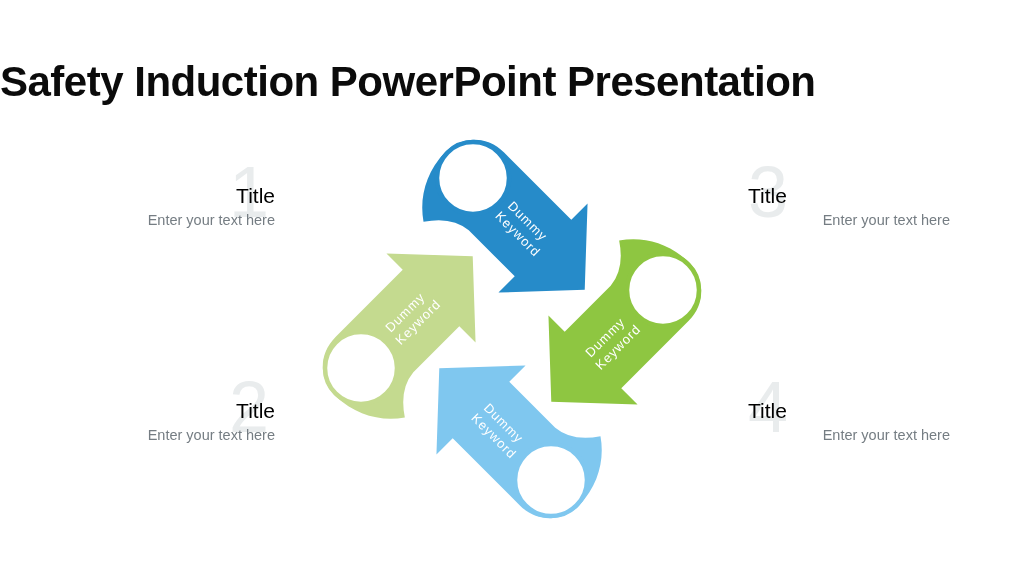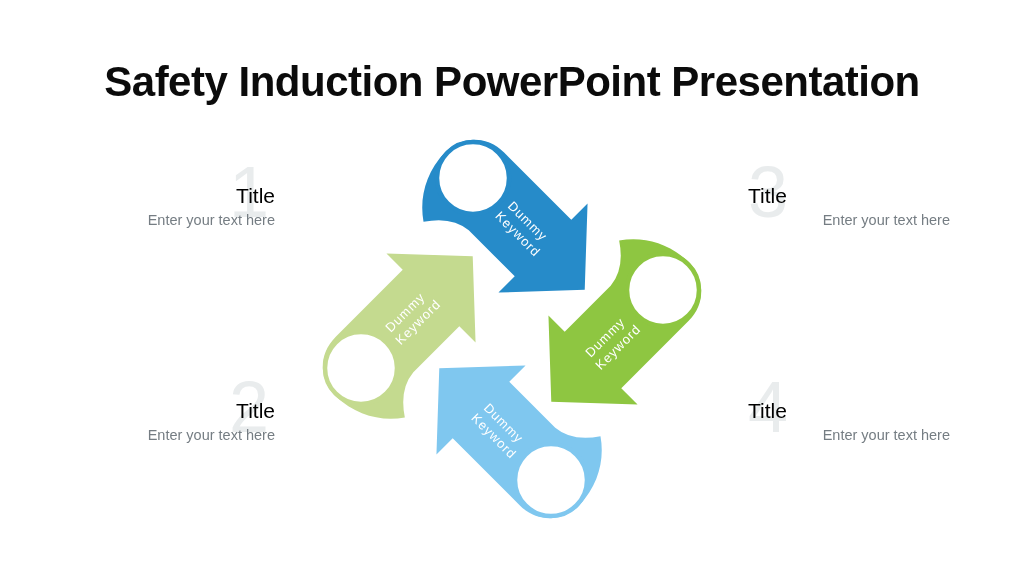--- a/index.html
+++ b/index.html
@@ -2,21 +2,21 @@
 <html><head>
 <meta charset="utf-8">
 <style>
   html,body{margin:0;padding:0;}
   body{
     width:1024px;height:576px;background:#ffffff;position:relative;overflow:hidden;
     font-family:"Liberation Sans", sans-serif;
   }
   .slide-title{
     position:absolute;left:0;right:0;top:58px;margin:0;
-    text-align:center;font-size:42px;font-weight:bold;letter-spacing:-0.5px;
+    text-align:left;font-size:42px;font-weight:bold;letter-spacing:-0.5px;
     color:#0b0b0b;
   }
   .ph{position:absolute;}
   .ph .num{
     position:absolute;font-size:72px;line-height:1;color:#e9eced;
     font-weight:400;z-index:0;
   }
   .ph .ph-title{
     position:relative;z-index:1;font-size:21px;color:#000000;line-height:25px;
   }

